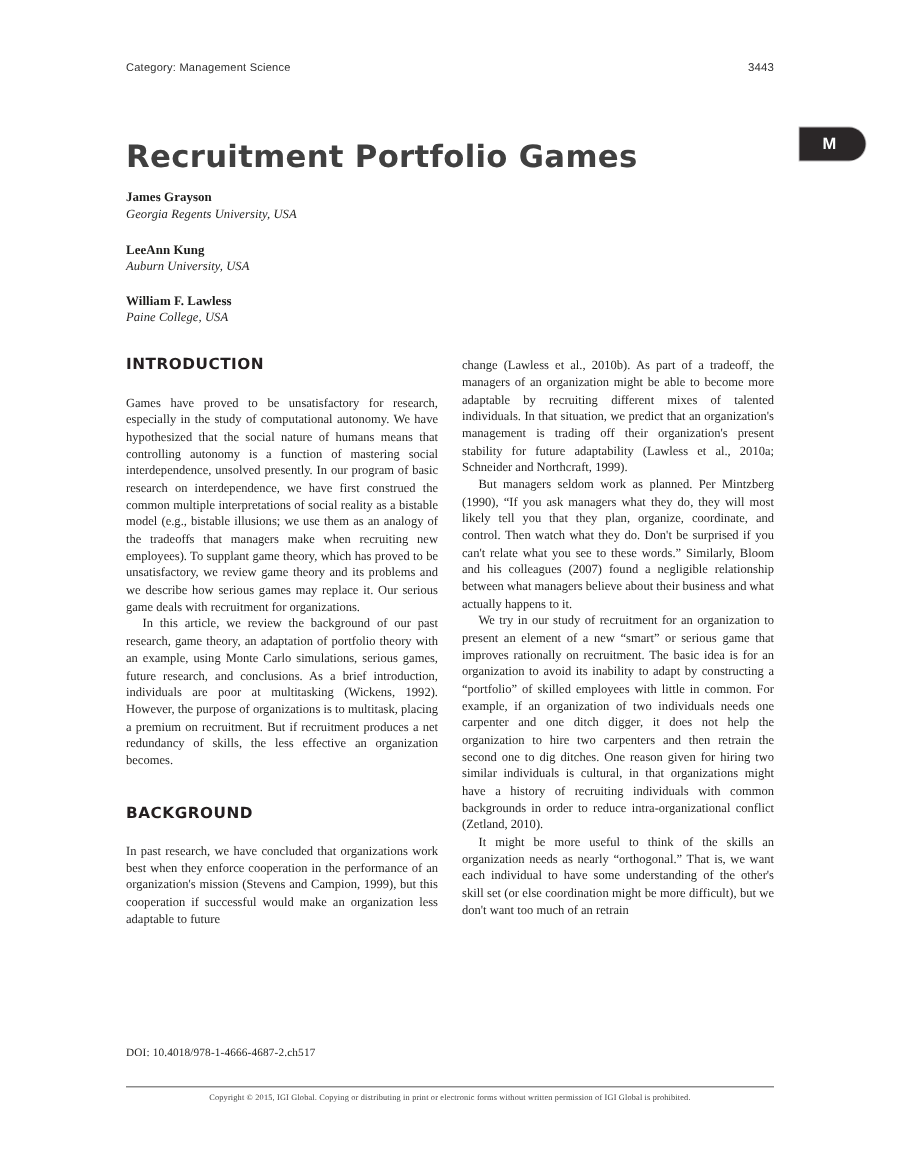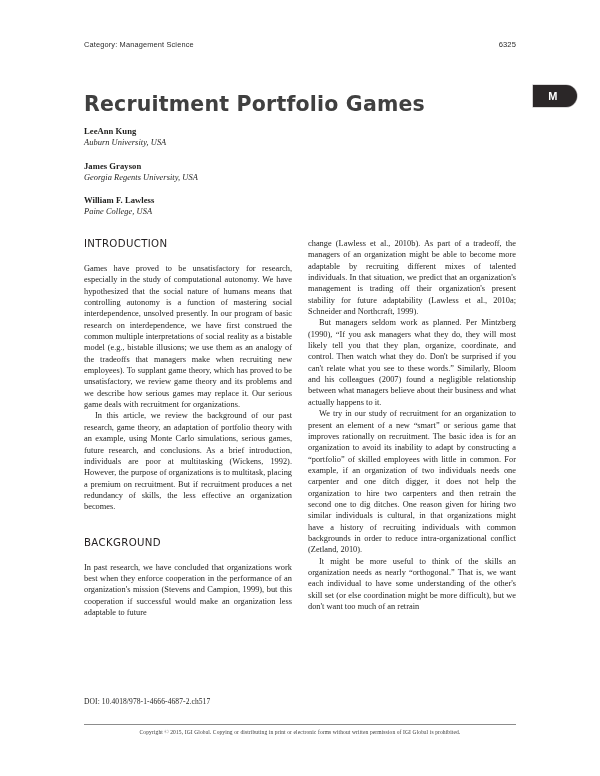--- a/index.html
+++ b/index.html
@@ -109,21 +109,21 @@
   .col {
     position: absolute;
     top: 238px;
     width: 208px;
   }
   .col-left  { left: 84px; }
   .col-right { left: 308px; }
 
   h2.sec-head {
     font-family: "DejaVu Sans", sans-serif;
-    font-weight: normal;
+    font-weight: bold;
     font-size: 10.2px;
     letter-spacing: 0.35px;
     line-height: 12px;
     margin: 0 0 13px 0;
     color: #231f20;
   }
   h2.sec-head.spaced-top { margin-top: 24px; }
 
   p.body {
     margin: 0;
@@ -170,39 +170,39 @@
     color: #3a3a3a;
   }
 </style>
 </head>
 <body>
 
 <div class="page">
 
   <div class="running-head">
     <div>Category: Management Science</div>
-    <div class="folio">6325</div>
+    <div class="folio">3443</div>
   </div>
 
   <h1 class="article-title">Recruitment Portfolio Games</h1>
 
   <div class="section-tab">
     <span>M</span>
   </div>
 
   <div class="authors">
+    <div class="author-block">
+      <div class="author-name">James Grayson</div>
+      <div class="author-affil">Georgia Regents University, USA</div>
+    </div>
     <div class="author-block">
       <div class="author-name">LeeAnn Kung</div>
       <div class="author-affil">Auburn University, USA</div>
     </div>
     <div class="author-block">
-      <div class="author-name">James Grayson</div>
-      <div class="author-affil">Georgia Regents University, USA</div>
-    </div>
-    <div class="author-block">
       <div class="author-name">William F. Lawless</div>
       <div class="author-affil">Paine College, USA</div>
     </div>
   </div>
 
   <div class="col col-left">
     <h2 class="sec-head">INTRODUCTION</h2>
     <p class="body">Games have proved to be unsatisfactory for research, especially in the study of computational autonomy. We have hypothesized that the social nature of humans means that controlling autonomy is a function of mastering social interdependence, unsolved presently. In our program of basic research on interdependence, we have first construed the common multiple interpretations of social reality as a bistable model (e.g., bistable illusions; we use them as an analogy of the tradeoffs that managers make when recruiting new employees). To supplant game theory, which has proved to be unsatisfactory, we review game theory and its problems and we describe how serious games may replace it. Our serious game deals with recruitment for organizations.</p>
     <p class="body">In this article, we review the background of our past research, game theory, an adaptation of portfolio theory with an example, using Monte Carlo simulations, serious games, future research, and conclusions. As a brief introduction, individuals are poor at multitasking (Wickens, 1992). However, the purpose of organizations is to multitask, placing a premium on recruitment. But if recruitment produces a net redundancy of skills, the less effective an organization becomes.</p>
 

